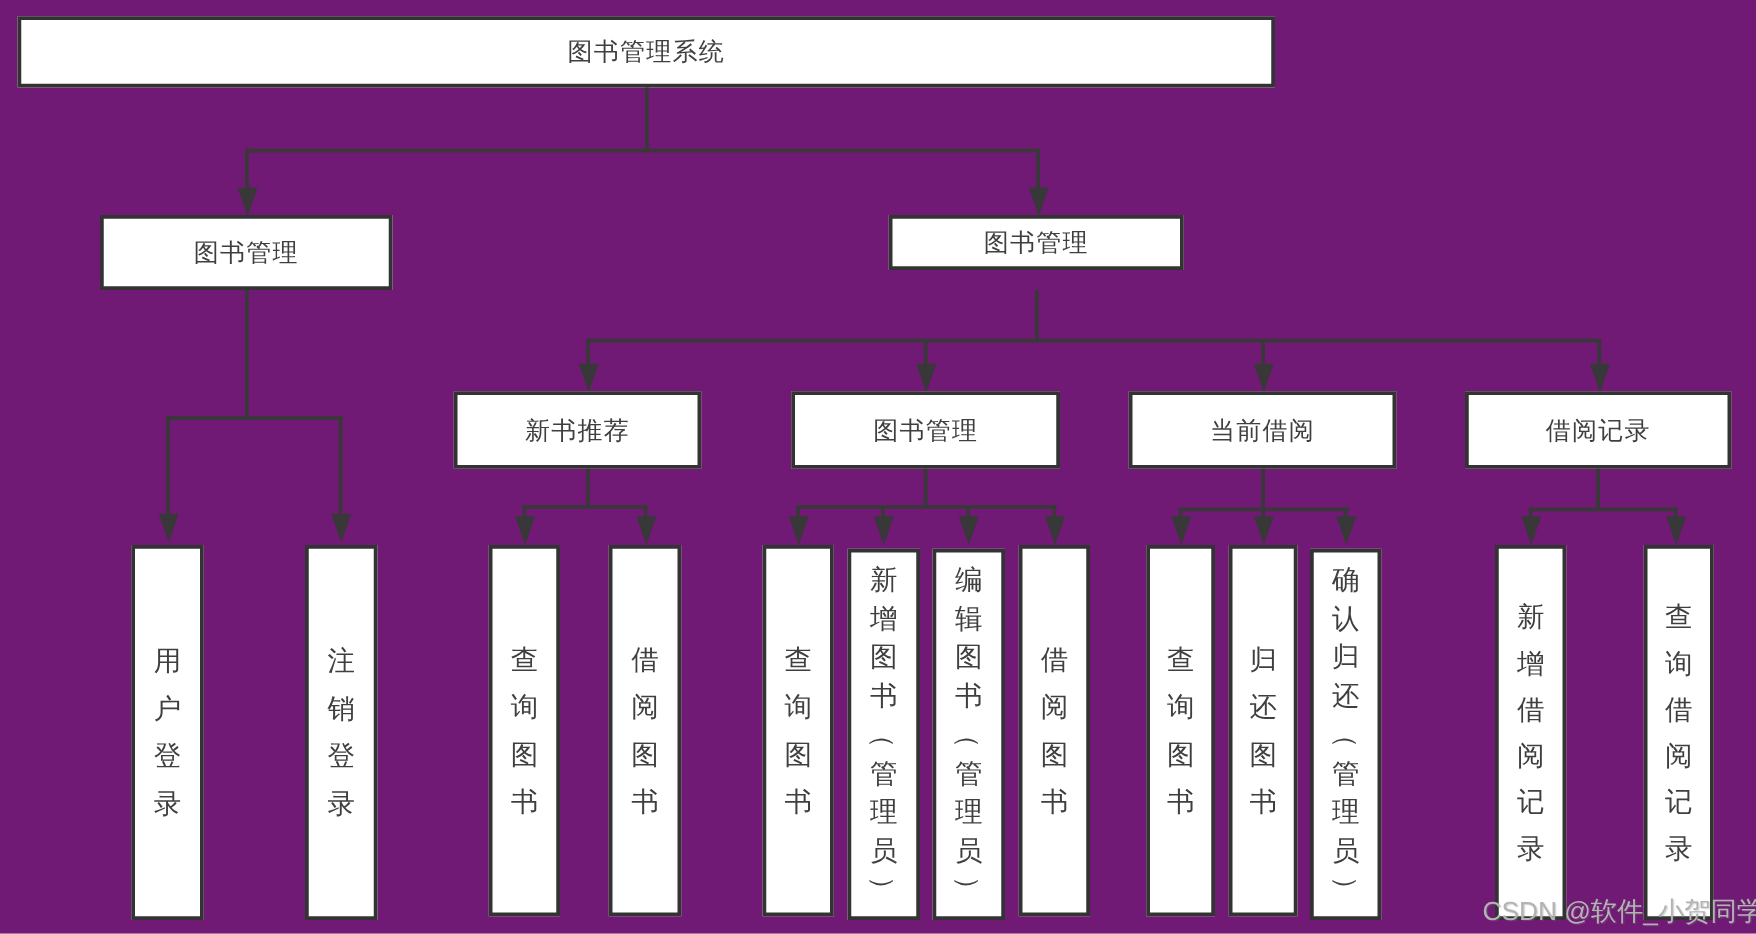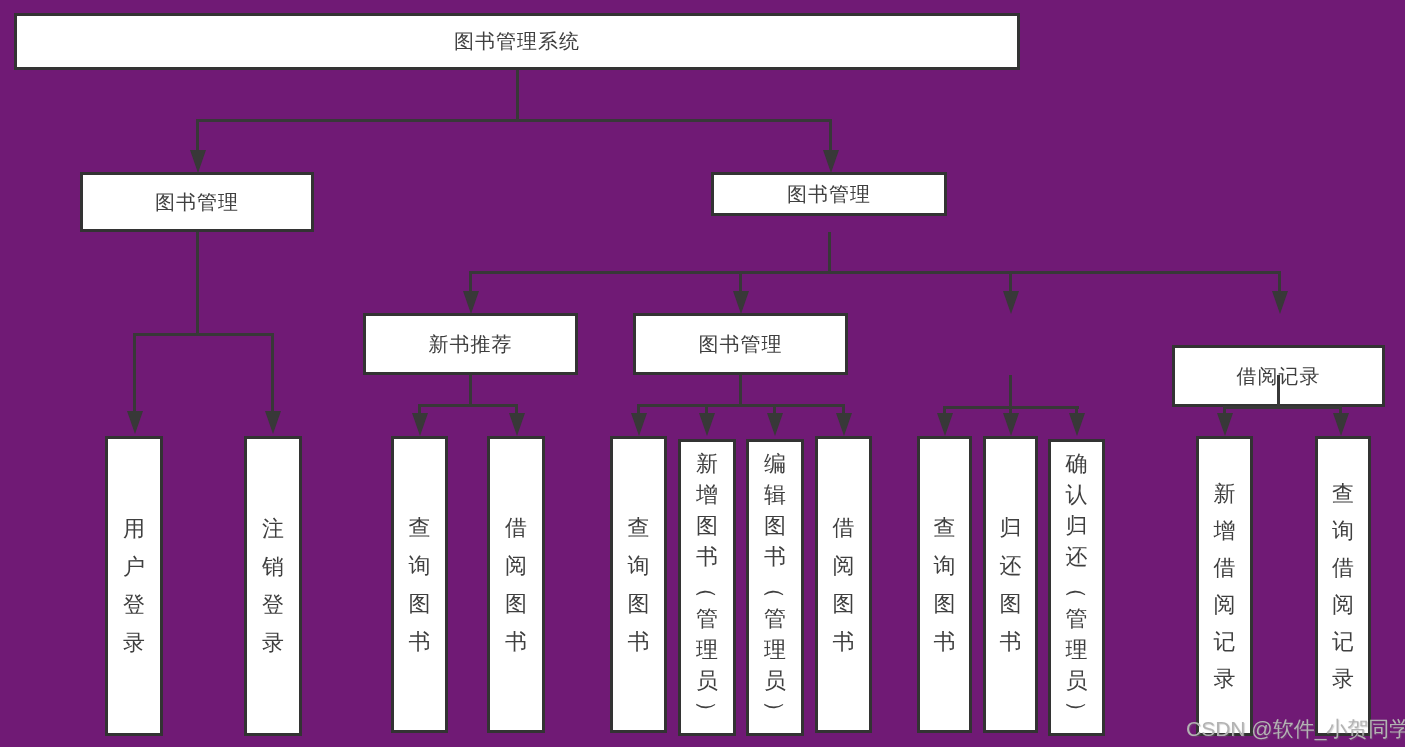--- a/index.html
+++ b/index.html
@@ -104,27 +104,30 @@
   <div class="line" style="left:469px;top:271px;width:812px;height:3px;"></div>
   <div class="line" style="left:469px;top:271px;width:3px;height:22px;"></div>
   <div class="arrow" style="left:463px;top:291px;"></div>
   <div class="line" style="left:739px;top:271px;width:3px;height:22px;"></div>
   <div class="arrow" style="left:733px;top:291px;"></div>
   <div class="line" style="left:1009px;top:271px;width:3px;height:22px;"></div>
   <div class="arrow" style="left:1003px;top:291px;"></div>
   <div class="line" style="left:1278px;top:271px;width:3px;height:22px;"></div>
   <div class="arrow" style="left:1272px;top:291px;"></div>
 
-  <div class="box" style="left:363px;top:313px;width:215px;height:62px;">
+  <div class="box" style="left:363px;top:313px;width:198px;height:62px;">
     <span>新书推荐</span>
   </div>
   <div class="box" style="left:633px;top:313px;width:215px;height:62px;">
     <span>图书管理</span>
   </div>
-  <div class="box" style="left:1172px;top:313px;width:213px;height:62px;margin-top:32px;">
+  <div class="box" style="left:903px;top:313px;width:214px;height:62px;">
+    <span>当前借阅</span>
+  </div>
+  <div class="box" style="left:1172px;top:313px;width:213px;height:62px;">
     <span>借阅记录</span>
   </div>
 
   <div class="line" style="left:469px;top:375px;width:3px;height:31px;"></div>
   <div class="line" style="left:418px;top:404px;width:100px;height:3px;"></div>
   <div class="line" style="left:418px;top:404px;width:3px;height:10px;"></div>
   <div class="arrow" style="left:412px;top:413px;"></div>
   <div class="line" style="left:515px;top:404px;width:3px;height:10px;"></div>
   <div class="arrow" style="left:509px;top:413px;"></div>
 

